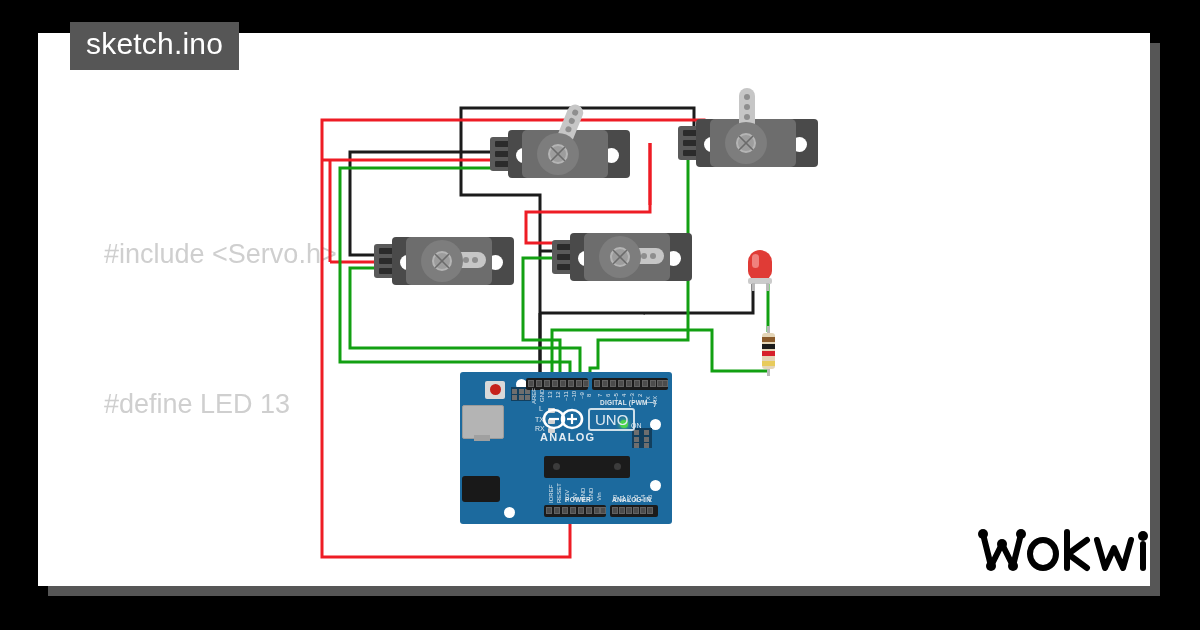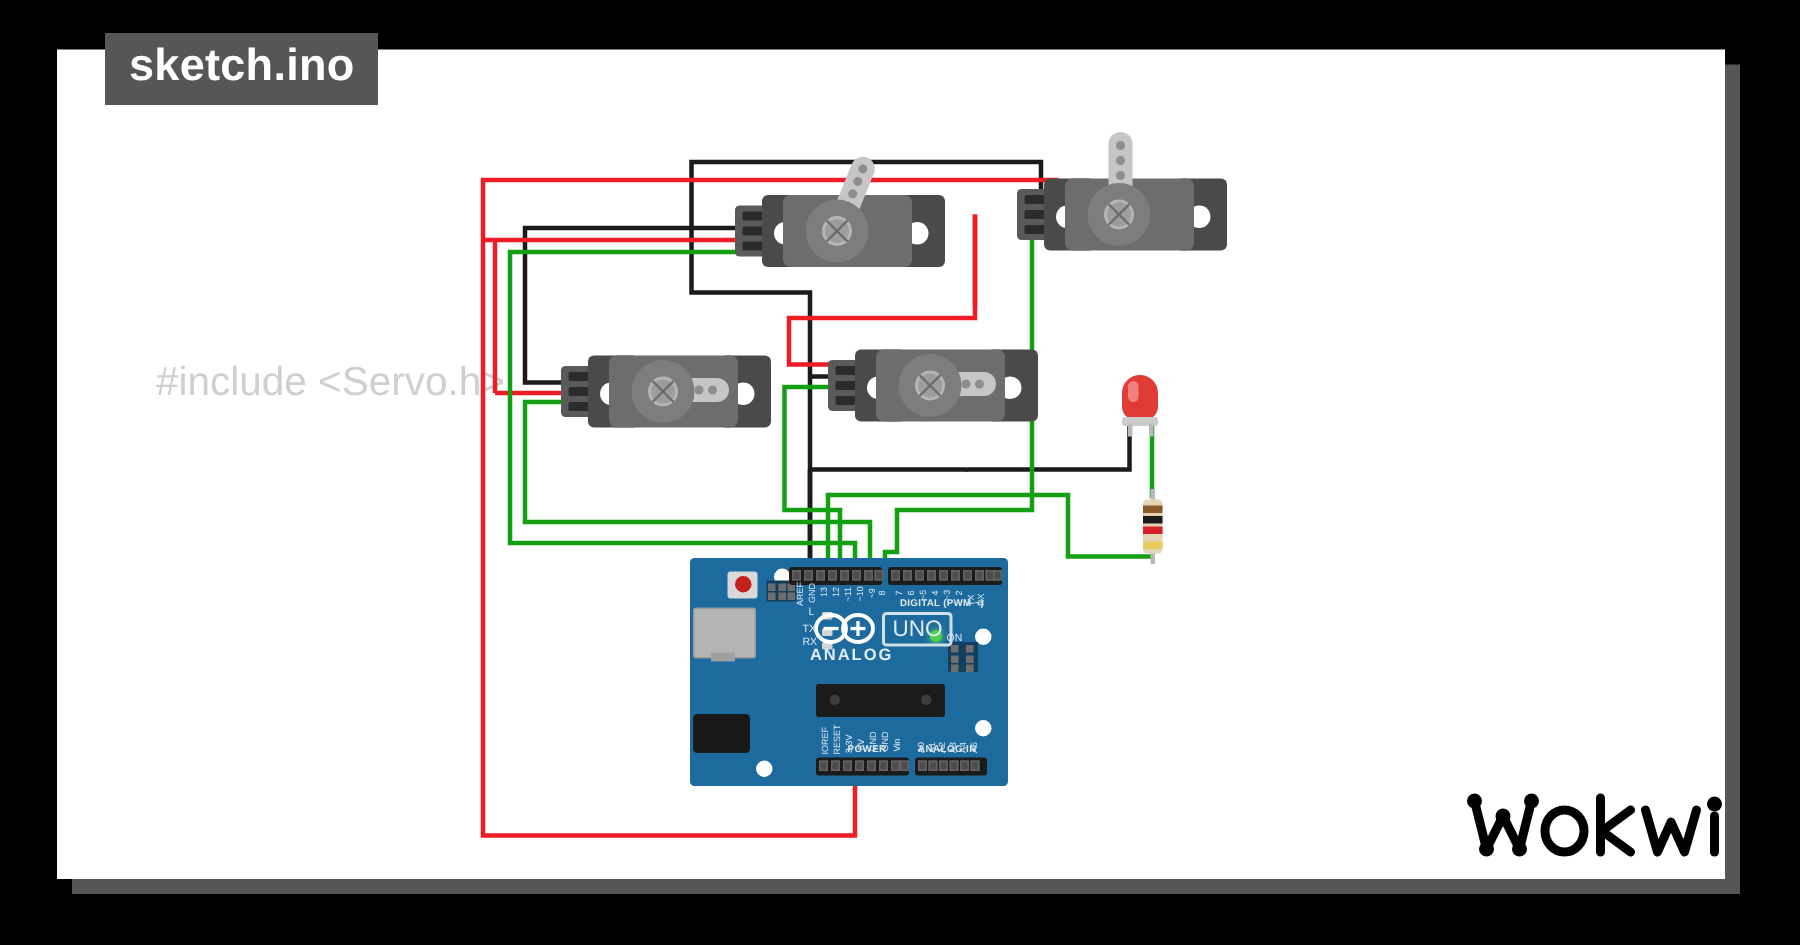--- a/index.html
+++ b/index.html
@@ -38,21 +38,20 @@
     position: absolute;
     left: 70px; top: 22px;
     background: #565656;
     color: #ffffff;
     padding: 5px 16px 8px 16px;
     font-size: 30px;
     line-height: 1.15;
     letter-spacing: 0.2px;
     font-family: "Liberation Sans", sans-serif;
     z-index: 40;
-    font-weight: bold;
   }
   
   #code-layer {
     position: absolute;
     left: 66px; top: 96px;
     z-index: 5;
     color: #cfcfcf;
     font-size: 27px;
     line-height: 50px;
     white-space: pre;
@@ -183,20 +182,21 @@
 <body>
 
 <div id="root">
 
   <div id="canvas-shadow"></div>
 
   <div id="canvas">
 
     <div id="code-layer">
       <div class="line">#include &lt;Servo.h&gt;</div>
+      <div class="line">#define LED 13</div>
       <div class="line"></div>
       
       
       
       
       
       
       
     </div>
   </div>

